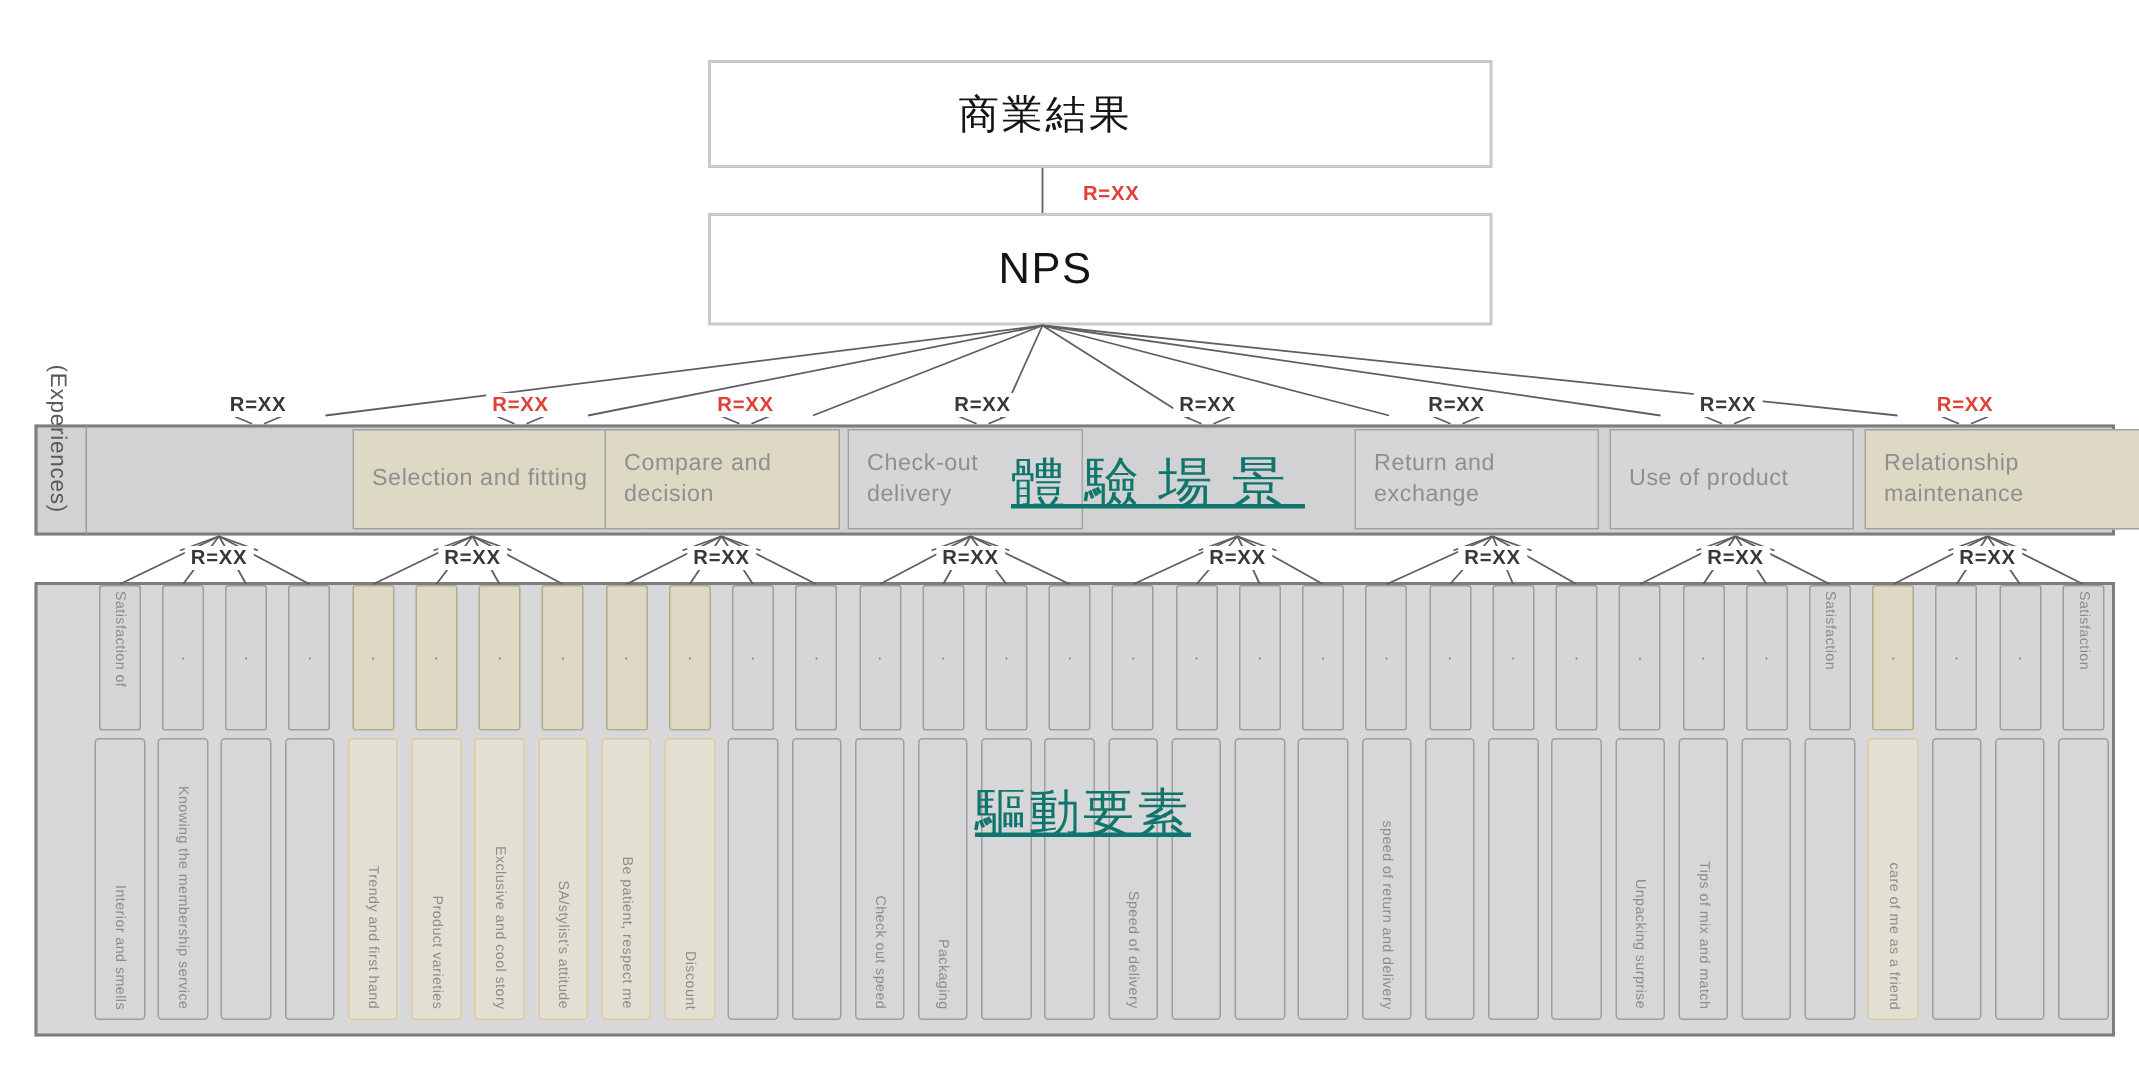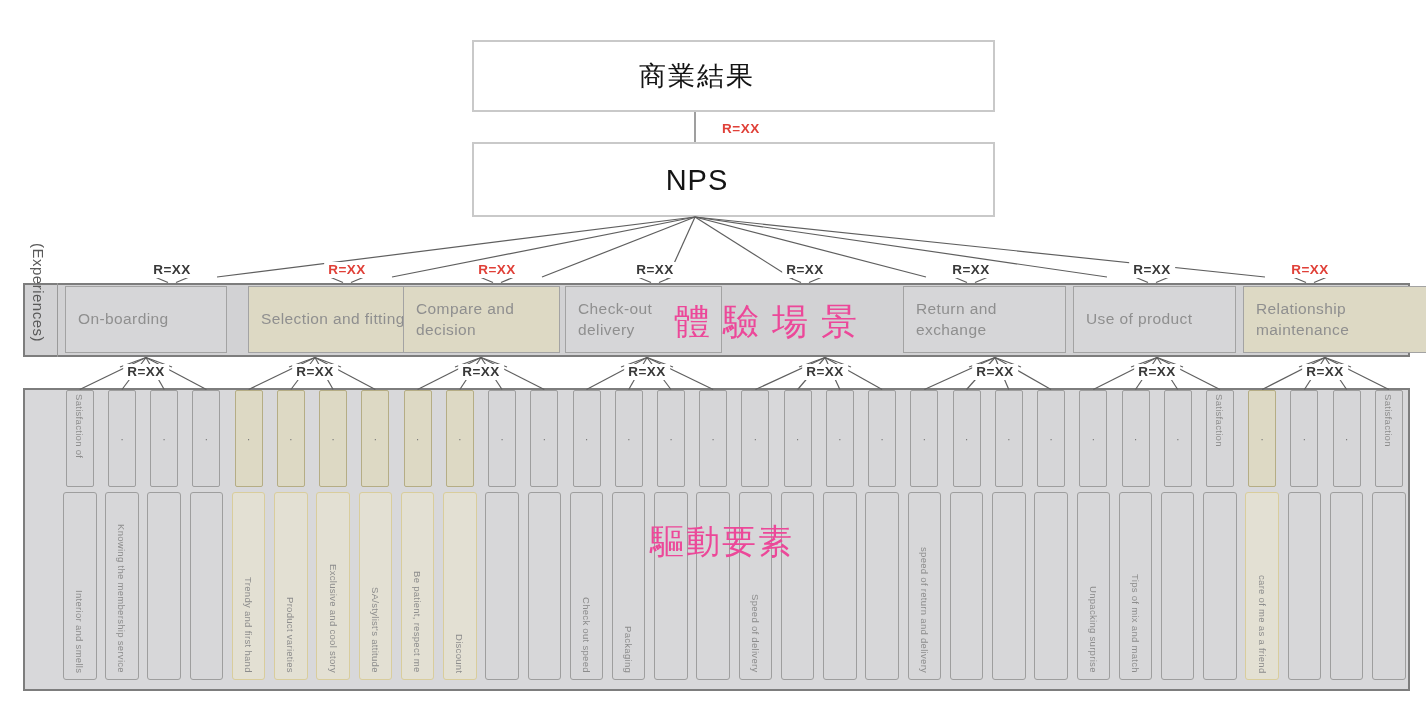--- a/index.html
+++ b/index.html
@@ -23,21 +23,21 @@
   .band{position:absolute;box-sizing:border-box;border:2px solid #7d7d7d;}
   #scenario-band{left:23px;top:283px;width:1387px;height:74px;background:#d2d2d4;}
   #experience-strip{position:absolute;left:23px;top:283px;width:35px;height:74px;
                     border-right:1px solid #9a9a9a;box-sizing:border-box;z-index:2;}
   #experience-label{position:absolute;left:30px;top:243px;z-index:5;writing-mode:vertical-rl;
                     font-size:15px;color:#5a5a5a;white-space:nowrap;letter-spacing:.5px;}
   .scn-box{position:absolute;top:286px;height:67px;box-sizing:border-box;border:1px solid #a3a3a3;
            display:flex;align-items:center;padding:0 12px;z-index:2;}
   .scn-box .lbl{font-size:15.5px;line-height:1.3;letter-spacing:.4px;color:#8f8f8f;}
   
-  .cjk-overlay{position:absolute;transform:translateX(-50%);z-index:6;color:#ec4899;white-space:nowrap;}
+  .cjk-overlay{position:absolute;transform:translateX(-50%);z-index:6;color:#0f766e;white-space:nowrap;text-decoration:underline;}
   #overlay-scenarios{font-size:36px;letter-spacing:13px;}
   #overlay-drivers{font-size:34px;letter-spacing:2px;}
   
   #driver-band{left:23px;top:388px;width:1387px;height:303px;background:#d8d8da;}
   .drv-top,.drv-bot{position:absolute;box-sizing:border-box;z-index:2;}
   .drv-top{top:390px;height:97px;border:1px solid #9e9e9e;border-radius:2px;background:#d6d6d8;}
   .drv-bot{top:492px;height:188px;border:1px solid #9e9e9e;border-radius:3px;background:#d7d7d9;}
   .drv-top.accent{background:#ddd9c4;border-color:#b5ad85;}
   .drv-bot.accent{background:#e3e0d3;border-color:#d9cd9c;}
   .vtxt{position:absolute;left:50%;transform:translateX(-50%);writing-mode:vertical-rl;
@@ -147,24 +147,21 @@
   <div class="cjk-overlay" id="overlay-drivers" style="left:722px;top:519px;">驅動要素</div>
 
 <div class="rlabel" style="left: 172px; top: 262px;">R=XX</div>
     <div class="rlabel red" style="left: 347px; top: 262px;">R=XX</div>
     <div class="rlabel red" style="left: 497px; top: 262px;">R=XX</div>
     <div class="rlabel" style="left: 655px; top: 262px;">R=XX</div>
     <div class="rlabel" style="left: 805px; top: 262px;">R=XX</div>
     <div class="rlabel" style="left: 971px; top: 262px;">R=XX</div>
     <div class="rlabel" style="left: 1152px; top: 262px;">R=XX</div>
     <div class="rlabel red" style="left: 1310px; top: 262px;">R=XX</div>
-    <div class="scn-box" style="left: 65px; width: 162px; background: rgb(214, 214, 216);">
-      <span class="lbl">On-boarding</span>
-    </div>
-    <div class="scn-box" style="left: 248px; width: 192px; background: rgb(221, 217, 196);">
+    <div class="scn-box" style="left: 235px; width: 192px; background: rgb(221, 217, 196);">
       <span class="lbl">Selection and fitting</span>
     </div>
     <div class="scn-box" style="left: 403px; width: 157px; background: rgb(221, 217, 196);">
       <span class="lbl">Compare and decision</span>
     </div>
     <div class="scn-box" style="left: 565px; width: 157px; background: rgb(214, 214, 216);">
       <span class="lbl">Check-out delivery</span>
     </div>
     <div class="scn-box" style="left: 1073px; width: 163px; background: rgb(214, 214, 216);">
       <span class="lbl">Use of product</span>

